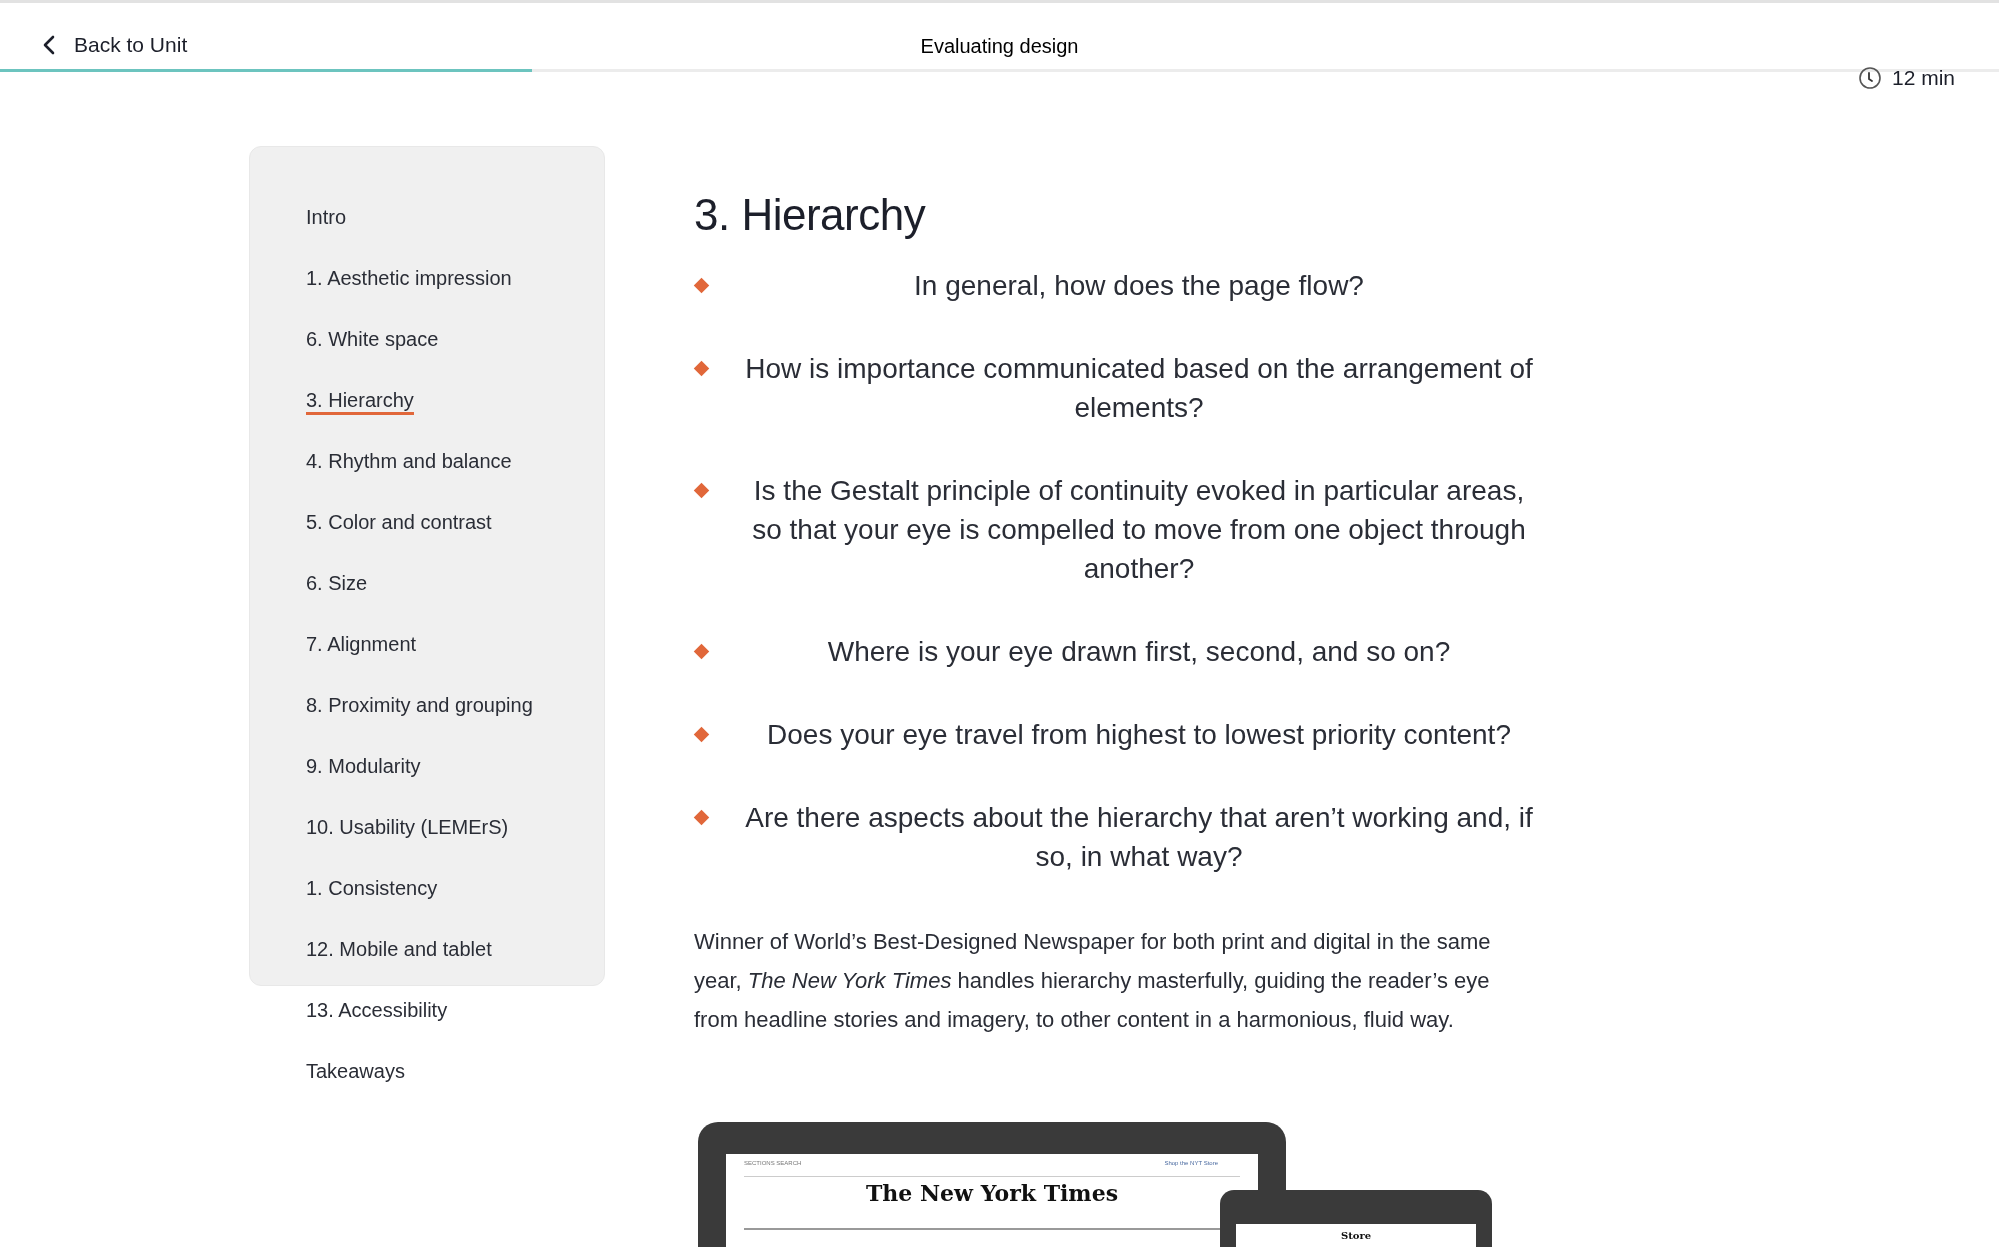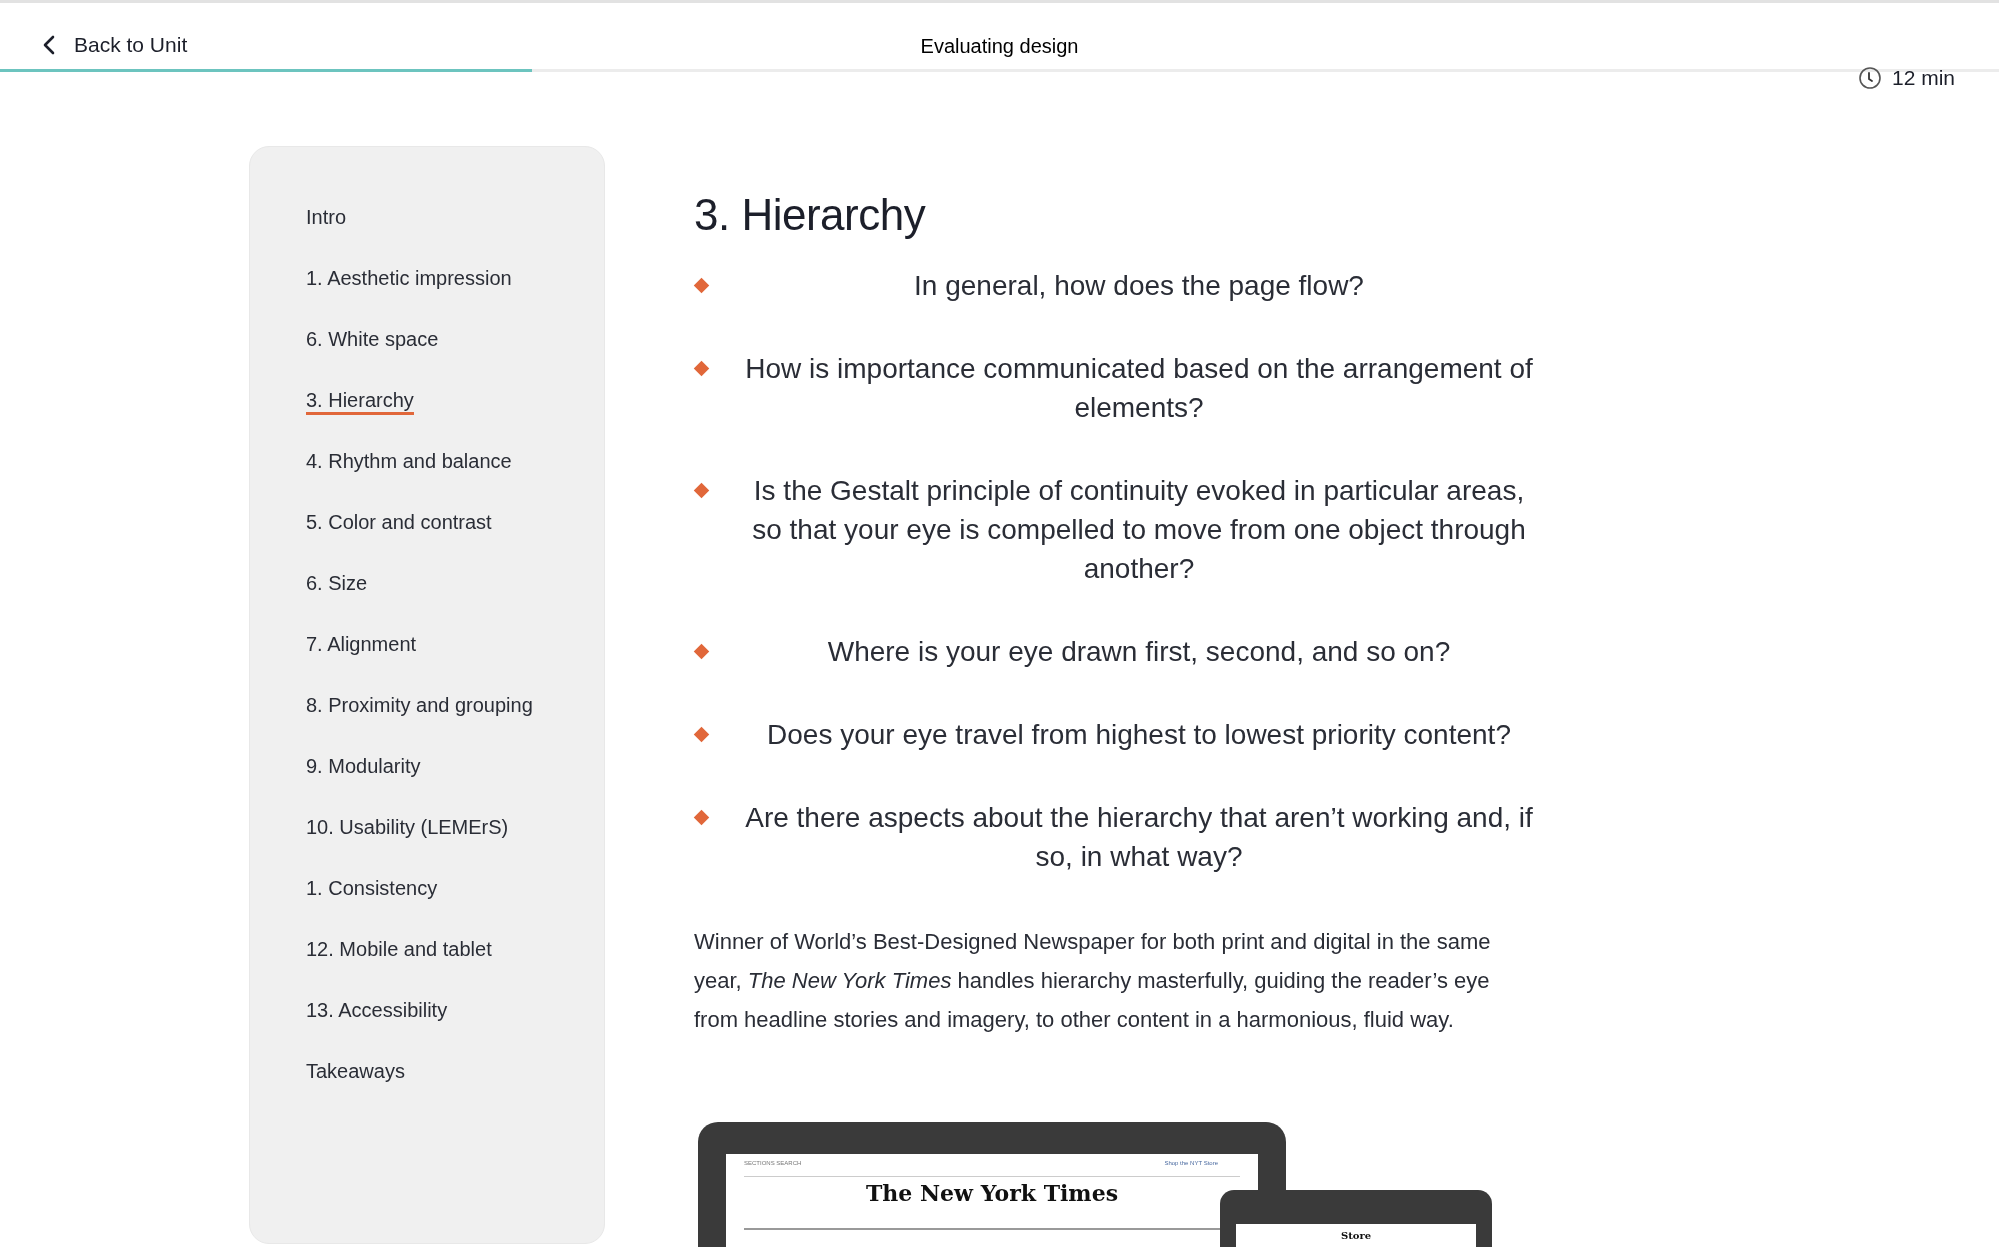--- a/index.html
+++ b/index.html
@@ -24,22 +24,22 @@
       position: absolute; left: 0; right: 0; top: 32px; text-align: center;
       font-size: 20px; color: #000000;
     }
     .timer {
       position: absolute; right: 44px; top: 31px; display: flex; align-items: flex-end; gap: 10px;
       font-size: 21px; color: #1c1f2a; margin-top: 32px;
     }
     .timer svg { width: 24px; height: 24px; }
 
     .toc {
-      position: absolute; left: 249px; top: 146px; width: 356px; height: 1098px;
-      background: #f0f0f0; border-radius: 20px; border: 1px solid #e8e8e8;
+      position: absolute; left: 249px; top: 146px; width: 356px; height: 840px;
+      background: #f0f0f0; border-radius: 12px; border: 1px solid #e8e8e8;
       padding: 56px 0 0 56px;
     }
     .toc-item {
       display: block; font-size: 20px; color: #2a2d36; line-height: 28px;
       margin-bottom: 33px; cursor: pointer; width: 240px;
     }
     .toc-item.active span {
       border-bottom: 3px solid #e1673a; padding-bottom: 1px;
     }
 

